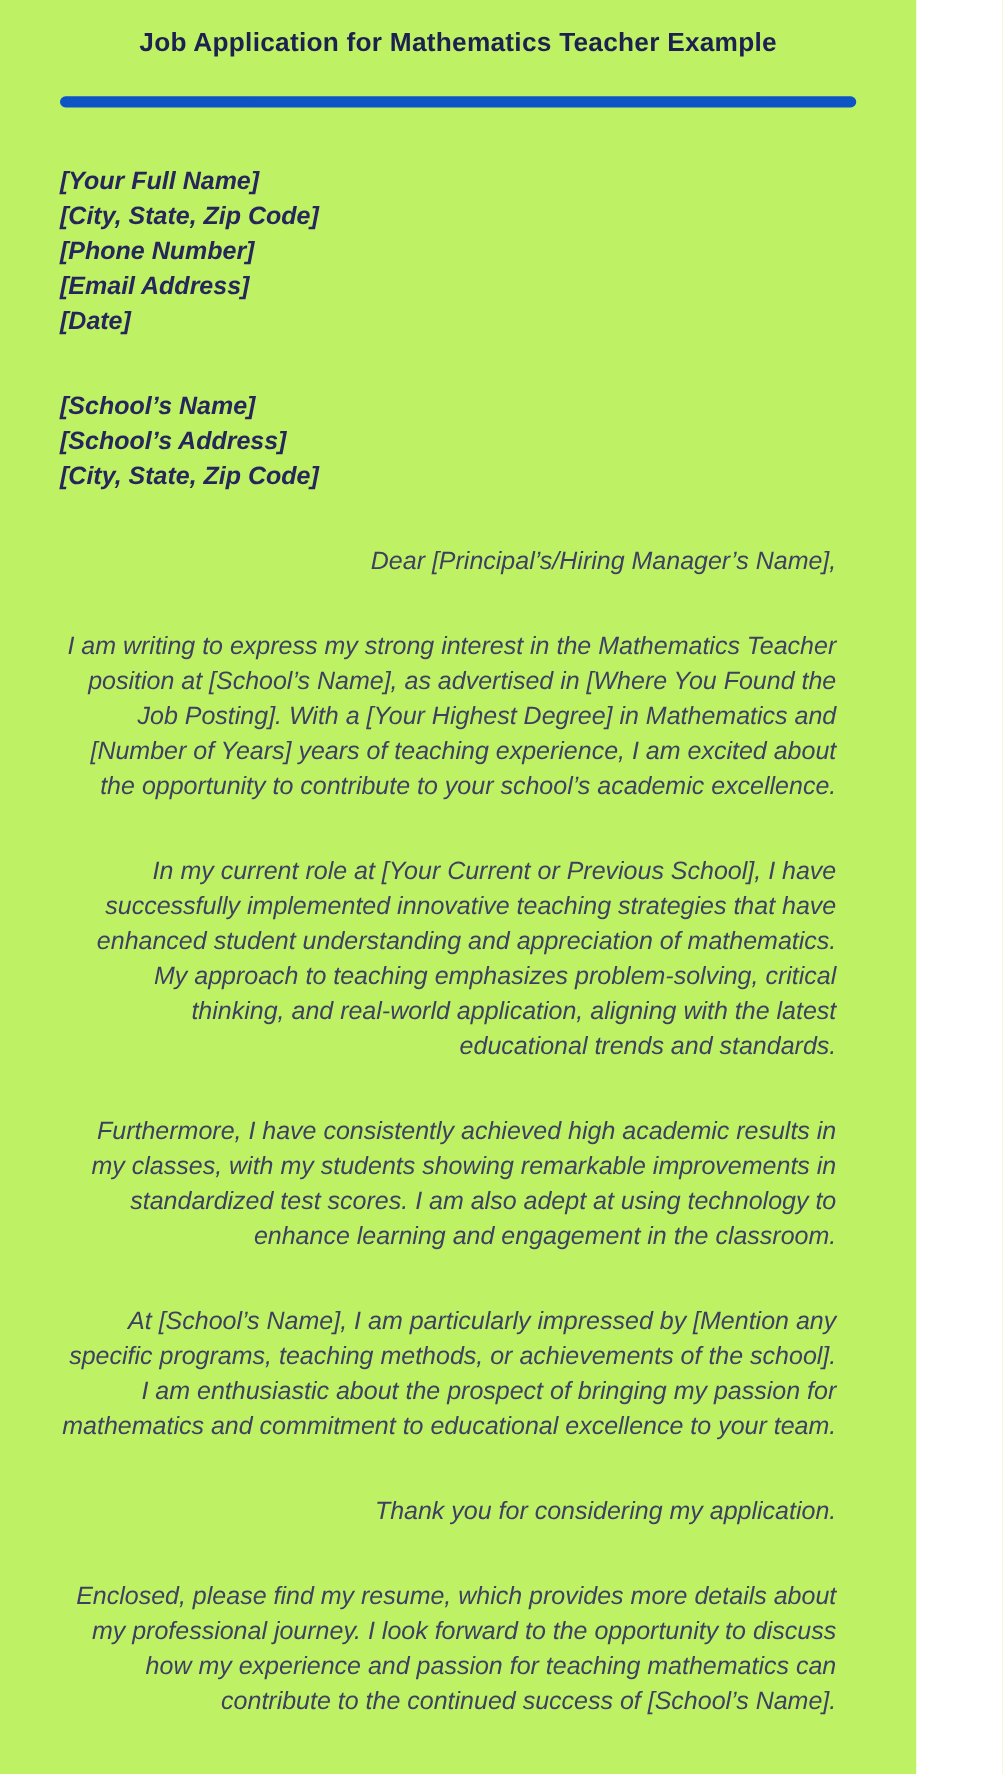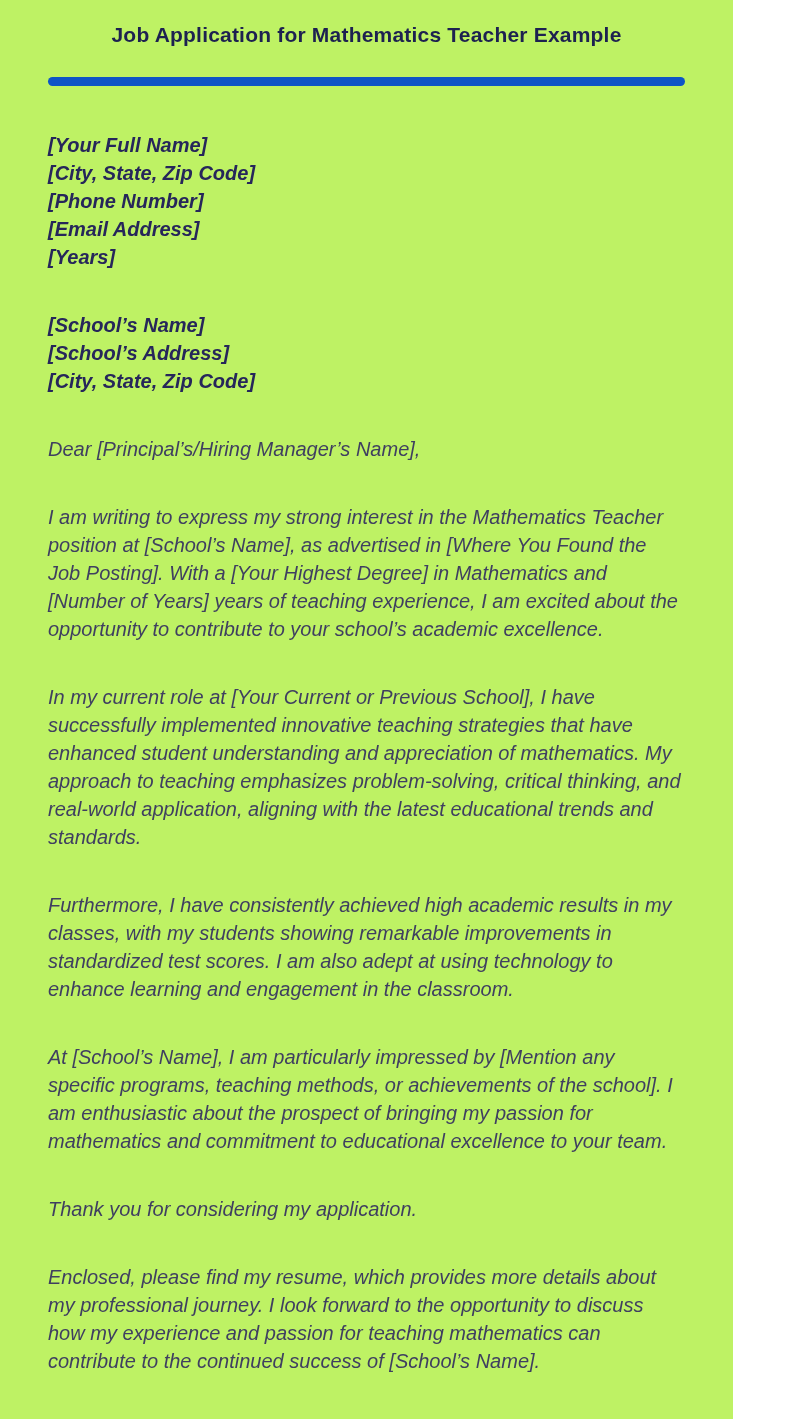--- a/index.html
+++ b/index.html
@@ -41,21 +41,22 @@
     margin: 0 0 40px 0;
   }
   .block p {
     margin: 0;
   }
   .bold-line {
     font-weight: 700;
     color: #26265a;
   }
   .paragraph {
-    margin: 0 4px 40px 0;
+    margin: 0 16px 40px 0;
+    text-align: right;
   }
   .signoff {
     margin: 0 0 6px 0;
   }
   .signature-line {
     margin: 0 0 6px 0;
     font-weight: 700;
     color: #26265a;
   }
   .attachment-line {
@@ -73,21 +74,21 @@
 
   <div class="title-divider"></div>
 
   <div class="letter">
 
     <div class="block">
       <p class="bold-line">[Your Full Name]</p>
       <p class="bold-line">[City, State, Zip Code]</p>
       <p class="bold-line">[Phone Number]</p>
       <p class="bold-line">[Email Address]</p>
-      <p class="bold-line">[Years]</p>
+      <p class="bold-line">[Date]</p>
     </div>
 
     <div class="block">
       <p class="bold-line">[School’s Name]</p>
       <p class="bold-line">[School’s Address]</p>
       <p class="bold-line">[City, State, Zip Code]</p>
     </div>
 
     <p class="paragraph">Dear [Principal’s/Hiring Manager’s Name],</p>
 

